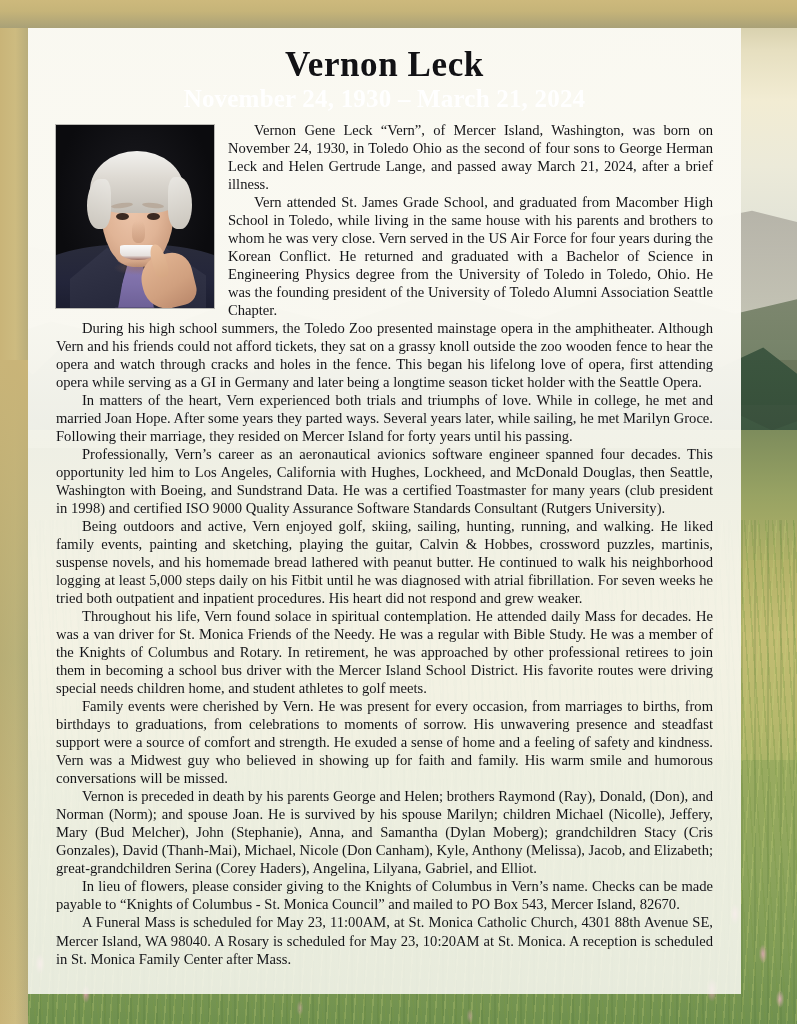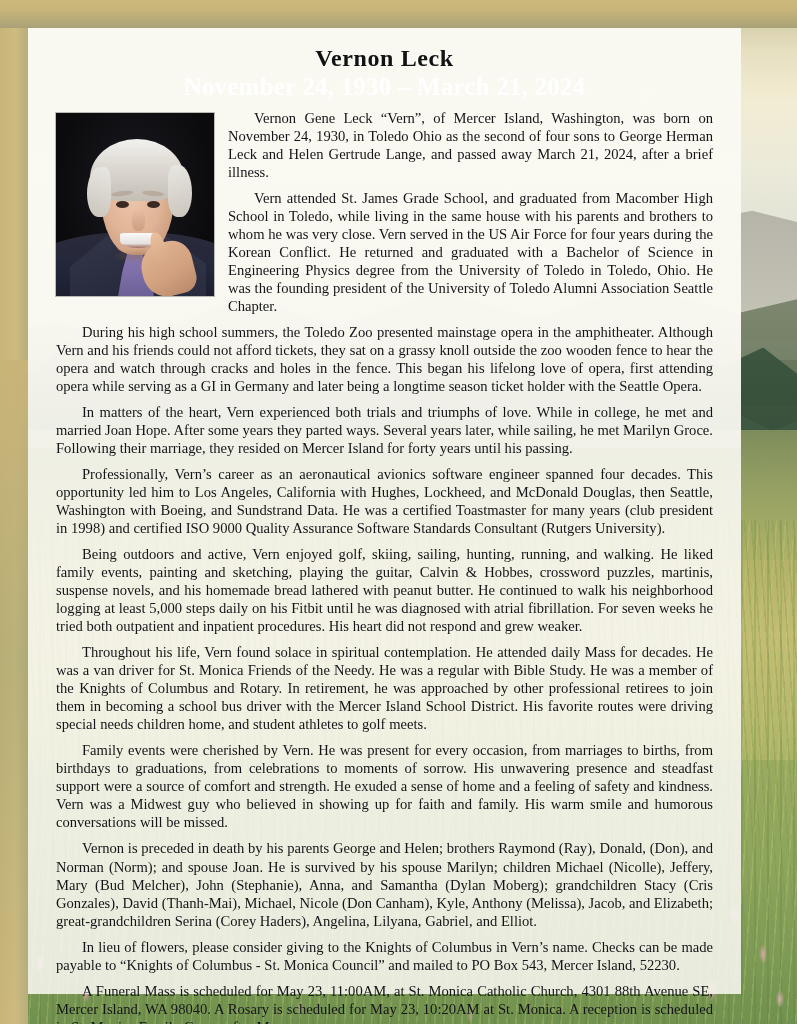--- a/index.html
+++ b/index.html
@@ -185,21 +185,21 @@
     width: 713px;
     height: 966px;
     z-index: 9;
     padding: 16px 28px 0 28px;
     color: #16161a;
   }
 
   #title-block { text-align: center; }
   #name {
     font-family: "Liberation Serif", "DejaVu Serif", serif;
-    font-size: 24px;
+    font-size: 35px;
     font-weight: bold;
     letter-spacing: 0.6px;
     margin: 2px 0 1px 0;
     line-height: 1.08;
     color: #121215;
   }
   #dates {
     font-family: "Liberation Serif", "DejaVu Serif", serif;
     font-size: 25px;
     font-weight: bold;
@@ -291,21 +291,21 @@
   }
   .p-finger {
     position: absolute; left: 96px; bottom: 30px; width: 14px; height: 34px;
     background: linear-gradient(170deg,#eac09e 0%, #d5a682 100%);
     border-radius: 46% 46% 30% 30%;
     transform: rotate(-16deg);
   }
 
   
   p.body {
-    margin: 8px 0 0 0;
+    margin: 0 0 0 0;
     font-size: 14.6px;
     line-height: 1.235;
     text-align: justify;
     text-indent: 26px;
     color: #151519;
     -webkit-font-smoothing: antialiased;
   }
   .clearfix::after { content: ""; display: block; clear: both; }
 </style>
 </head>
@@ -366,17 +366,17 @@
     <p class="body">Vernon Gene Leck “Vern”, of Mercer Island, Washington, was born on November 24, 1930, in Toledo Ohio as the second of four sons to George Herman Leck and Helen Gertrude Lange, and passed away March 21, 2024, after a brief illness.</p>
     <p class="body">Vern attended St. James Grade School, and graduated from Macomber High School in Toledo, while living in the same house with his parents and brothers to whom he was very close. Vern served in the US Air Force for four years during the Korean Conflict. He returned and graduated with a Bachelor of Science in Engineering Physics degree from the University of Toledo in Toledo, Ohio. He was the founding president of the University of Toledo Alumni Association Seattle Chapter.</p>
     <div class="clearfix"></div>
     <p class="body">During his high school summers, the Toledo Zoo presented mainstage opera in the amphitheater. Although Vern and his friends could not afford tickets, they sat on a grassy knoll outside the zoo wooden fence to hear the opera and watch through cracks and holes in the fence. This began his lifelong love of opera, first attending opera while serving as a GI in Germany and later being a longtime season ticket holder with the Seattle Opera.</p>
     <p class="body">In matters of the heart, Vern experienced both trials and triumphs of love. While in college, he met and married Joan Hope. After some years they parted ways. Several years later, while sailing, he met Marilyn Groce. Following their marriage, they resided on Mercer Island for forty years until his passing.</p>
     <p class="body">Professionally, Vern’s career as an aeronautical avionics software engineer spanned four decades. This opportunity led him to Los Angeles, California with Hughes, Lockheed, and McDonald Douglas, then Seattle, Washington with Boeing, and Sundstrand Data. He was a certified Toastmaster for many years (club president in 1998) and certified ISO 9000 Quality Assurance Software Standards Consultant (Rutgers University).</p>
     <p class="body">Being outdoors and active, Vern enjoyed golf, skiing, sailing, hunting, running, and walking. He liked family events, painting and sketching, playing the guitar, Calvin &amp; Hobbes, crossword puzzles, martinis, suspense novels, and his homemade bread lathered with peanut butter. He continued to walk his neighborhood logging at least 5,000 steps daily on his Fitbit until he was diagnosed with atrial fibrillation. For seven weeks he tried both outpatient and inpatient procedures. His heart did not respond and grew weaker.</p>
     <p class="body">Throughout his life, Vern found solace in spiritual contemplation. He attended daily Mass for decades. He was a van driver for St. Monica Friends of the Needy. He was a regular with Bible Study. He was a member of the Knights of Columbus and Rotary. In retirement, he was approached by other professional retirees to join them in becoming a school bus driver with the Mercer Island School District. His favorite routes were driving special needs children home, and student athletes to golf meets.</p>
     <p class="body">Family events were cherished by Vern. He was present for every occasion, from marriages to births, from birthdays to graduations, from celebrations to moments of sorrow. His unwavering presence and steadfast support were a source of comfort and strength. He exuded a sense of home and a feeling of safety and kindness. Vern was a Midwest guy who believed in showing up for faith and family. His warm smile and humorous conversations will be missed.</p>
     <p class="body">Vernon is preceded in death by his parents George and Helen; brothers Raymond (Ray), Donald, (Don), and Norman (Norm); and spouse Joan. He is survived by his spouse Marilyn; children Michael (Nicolle), Jeffery, Mary (Bud Melcher), John (Stephanie), Anna, and Samantha (Dylan Moberg); grandchildren Stacy (Cris Gonzales), David (Thanh-Mai), Michael, Nicole (Don Canham), Kyle, Anthony (Melissa), Jacob, and Elizabeth; great-grandchildren Serina (Corey Haders), Angelina, Lilyana, Gabriel, and Elliot.</p>
-    <p class="body">In lieu of flowers, please consider giving to the Knights of Columbus in Vern’s name. Checks can be made payable to “Knights of Columbus - St. Monica Council” and mailed to PO Box 543, Mercer Island, 52230.</p>
+    <p class="body">In lieu of flowers, please consider giving to the Knights of Columbus in Vern’s name. Checks can be made payable to “Knights of Columbus - St. Monica Council” and mailed to PO Box 543, Mercer Island, 82670.</p>
     <p class="body">A Funeral Mass is scheduled for May 23, 11:00AM, at St. Monica Catholic Church, 4301 88th Avenue SE, Mercer Island, WA 98040. A Rosary is scheduled for May 23, 10:20AM at St. Monica. A reception is scheduled in St. Monica Family Center after Mass.</p>
 
   </div>
 </div>
 
 </body></html>

